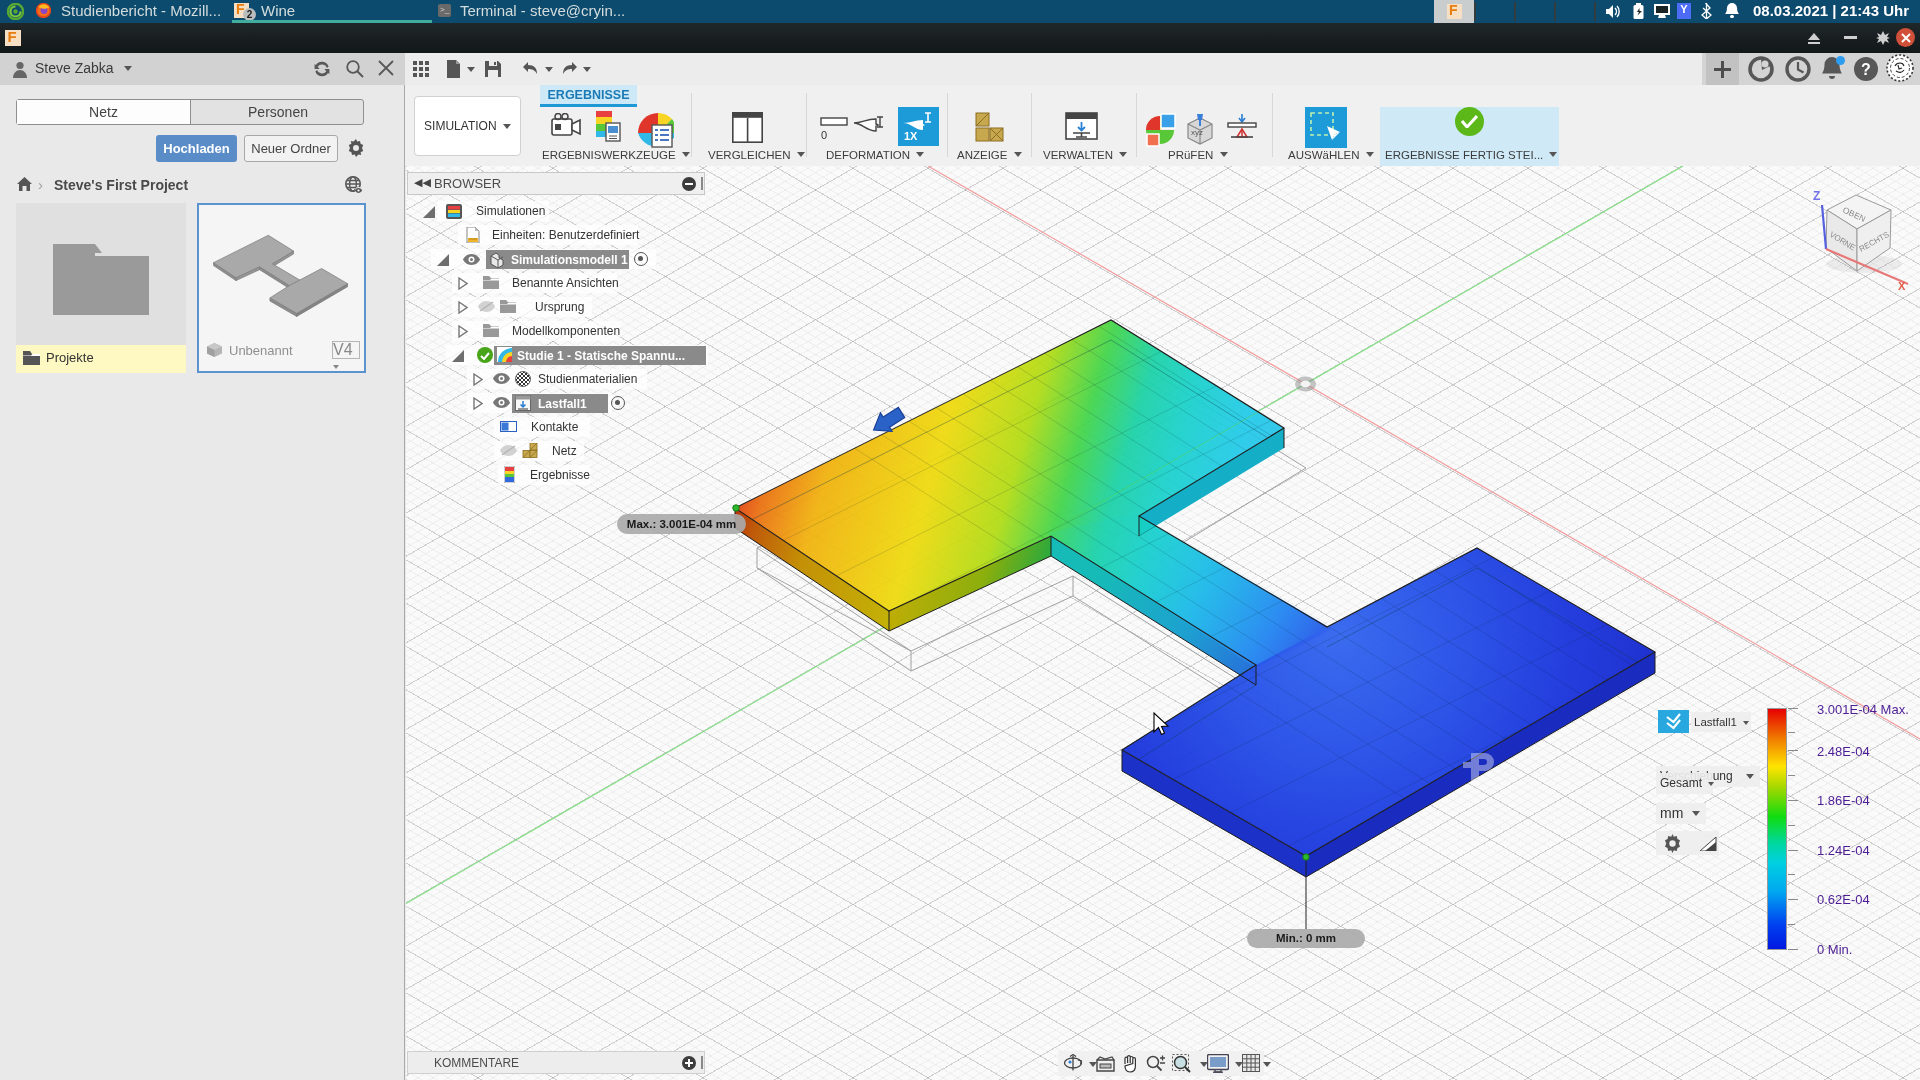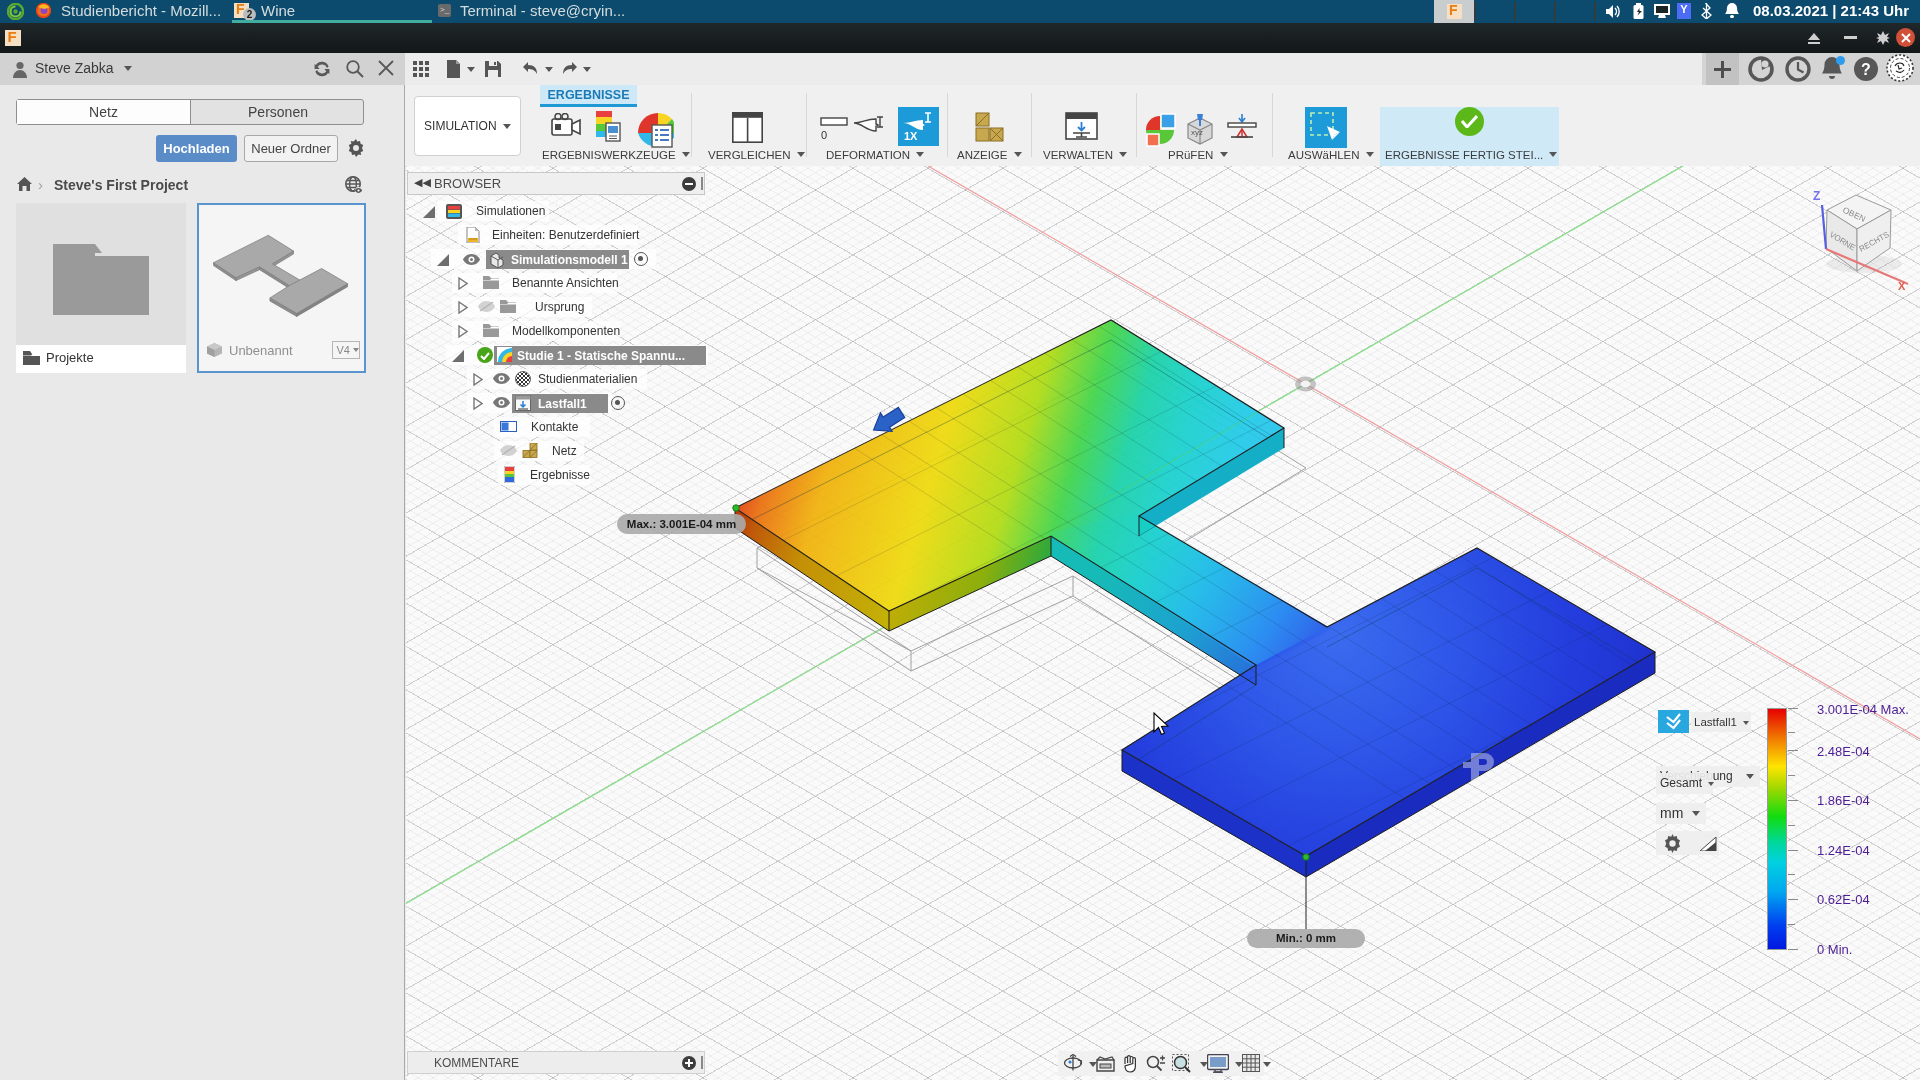--- a/index.html
+++ b/index.html
@@ -357,21 +357,21 @@
       <path d="M10.8 14.5c1-1.6 2.4-2.4 3.7-2.4s2.7.8 3.7 2.4c-1 1.6-2.4 2.4-3.7 2.4s-2.7-.8-3.7-2.4z" fill="#585858"></path>
       <circle cx="14.5" cy="14.5" r="1.1" fill="#fff"></circle>
     </svg>
 
  <div class="abs" style="left:16px;top:118px;width:170px;height:170px;background:#e0e0e0">
   <svg class="abs" style="left:37px;top:41px" width="96" height="71" viewBox="0 0 96 71">
         <path d="M0 0 h42 l7 9 H0 z" fill="#9a9a9a"></path>
         <path d="M0 12 h96 v59 H0 z" fill="#9a9a9a"></path>
         <path d="M0 9 h42 v3 H0 z" fill="#9a9a9a"></path>
       </svg>
-  <div class="abs" style="left:0;top:142px;width:170px;height:28px;background:#ffffff">
+  <div class="abs" style="left:0;top:142px;width:170px;height:28px;background:#fef9c3">
    <svg class="abs" style="left:7px;top:6px" width="17" height="14" viewBox="0 0 17 14">
           <path d="M0 0h7l2 3h8v11H0z" fill="#555"></path>
           <path d="M0 4.5h8l1.5-1.5H17v2H0z" fill="#fff"></path>
         </svg>
    <div class="abs" style="left:30px;top:5px;font-size:13px;color:#333">Projekte</div>
   </div>
  </div>
 
  <div class="abs" style="left:197px;top:118px;width:169px;height:170px;background:#f5f5f5;border:2px solid #5b93ce">
   <svg class="abs" style="left:8px;top:24px" width="150" height="100" viewBox="690 290 1030 660">
@@ -385,21 +385,21 @@
    <path d="M735 508 L1111 320 L1284 428 L1139 516 L1330 629 L1258 667 L1051 536 L889 611 Z" fill="#a9a9a9"></path>
    <path d="M1327 627 L1477 548 L1655 652 L1306 856 L1122 750 L1256 665 Z" fill="#a9a9a9"></path>
    </g>
   </svg>
   <div class="abs" style="left:8px;top:138px"><svg width="15" height="14" viewBox="0 0 15 14">
           <path d="M7.5 0 15 3.5v7L7.5 14 0 10.5v-7z" fill="#b5b5b5"></path>
           <path d="M7.5 0 15 3.5 7.5 7 0 3.5z" fill="#c8c8c8"></path>
           <path d="M7.5 7v7L0 10.5v-7z" fill="#a0a0a0"></path>
         </svg></div>
   <div class="abs" style="left:30px;top:138px;font-size:13px;color:#8f8f8f">Unbenannt</div>
-  <div class="abs" style="left:133px;top:136px;width:28px;height:18px;border:1px solid #b5b5b5;font-size:11px;color:#888;text-align:right;line-height:16px">V4 <span class="car" style="border-top-color:#888;border-left-width:3px;border-right-width:3px;border-top-width:4px;margin-left:0"></span></div>
+  <div class="abs" style="left:133px;top:136px;width:28px;height:18px;border:1px solid #b5b5b5;font-size:16px;color:#888;text-align:left;line-height:16px">V4 <span class="car" style="border-top-color:#888;border-left-width:3px;border-right-width:3px;border-top-width:4px;margin-left:0"></span></div>
  </div>
 </div>
 
 <div class="abs" id="vpbg"></div>
 <svg class="abs" id="vpsvg" style="left:406px;top:166px" width="1514" height="914" viewBox="406 166 1514 914">
 <defs>
  <linearGradient id="gTop" gradientUnits="userSpaceOnUse" x1="735" y1="508" x2="1309" y2="679">
   <stop offset="0" stop-color="#e03d0e"></stop>
         <stop offset=".04" stop-color="#ea6e0c"></stop>
         <stop offset=".13" stop-color="#f0b008"></stop>

